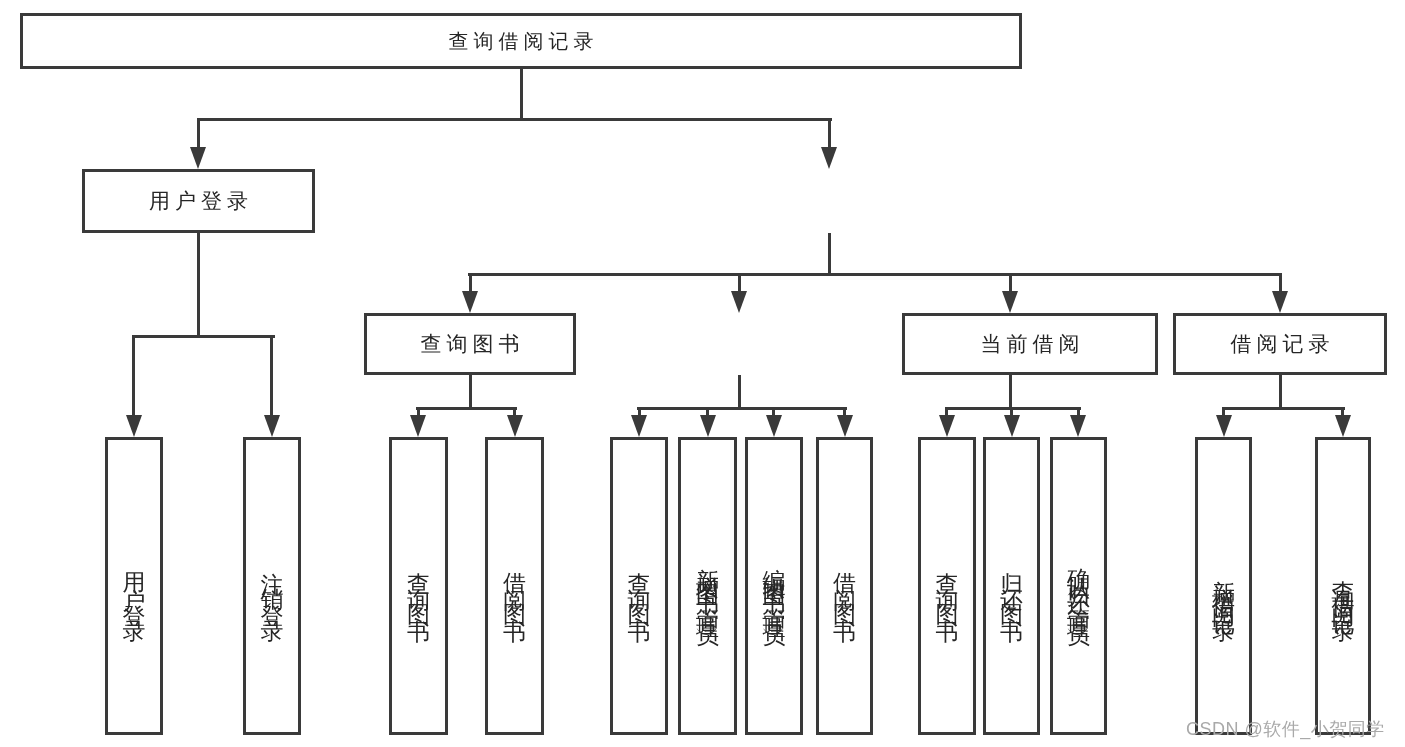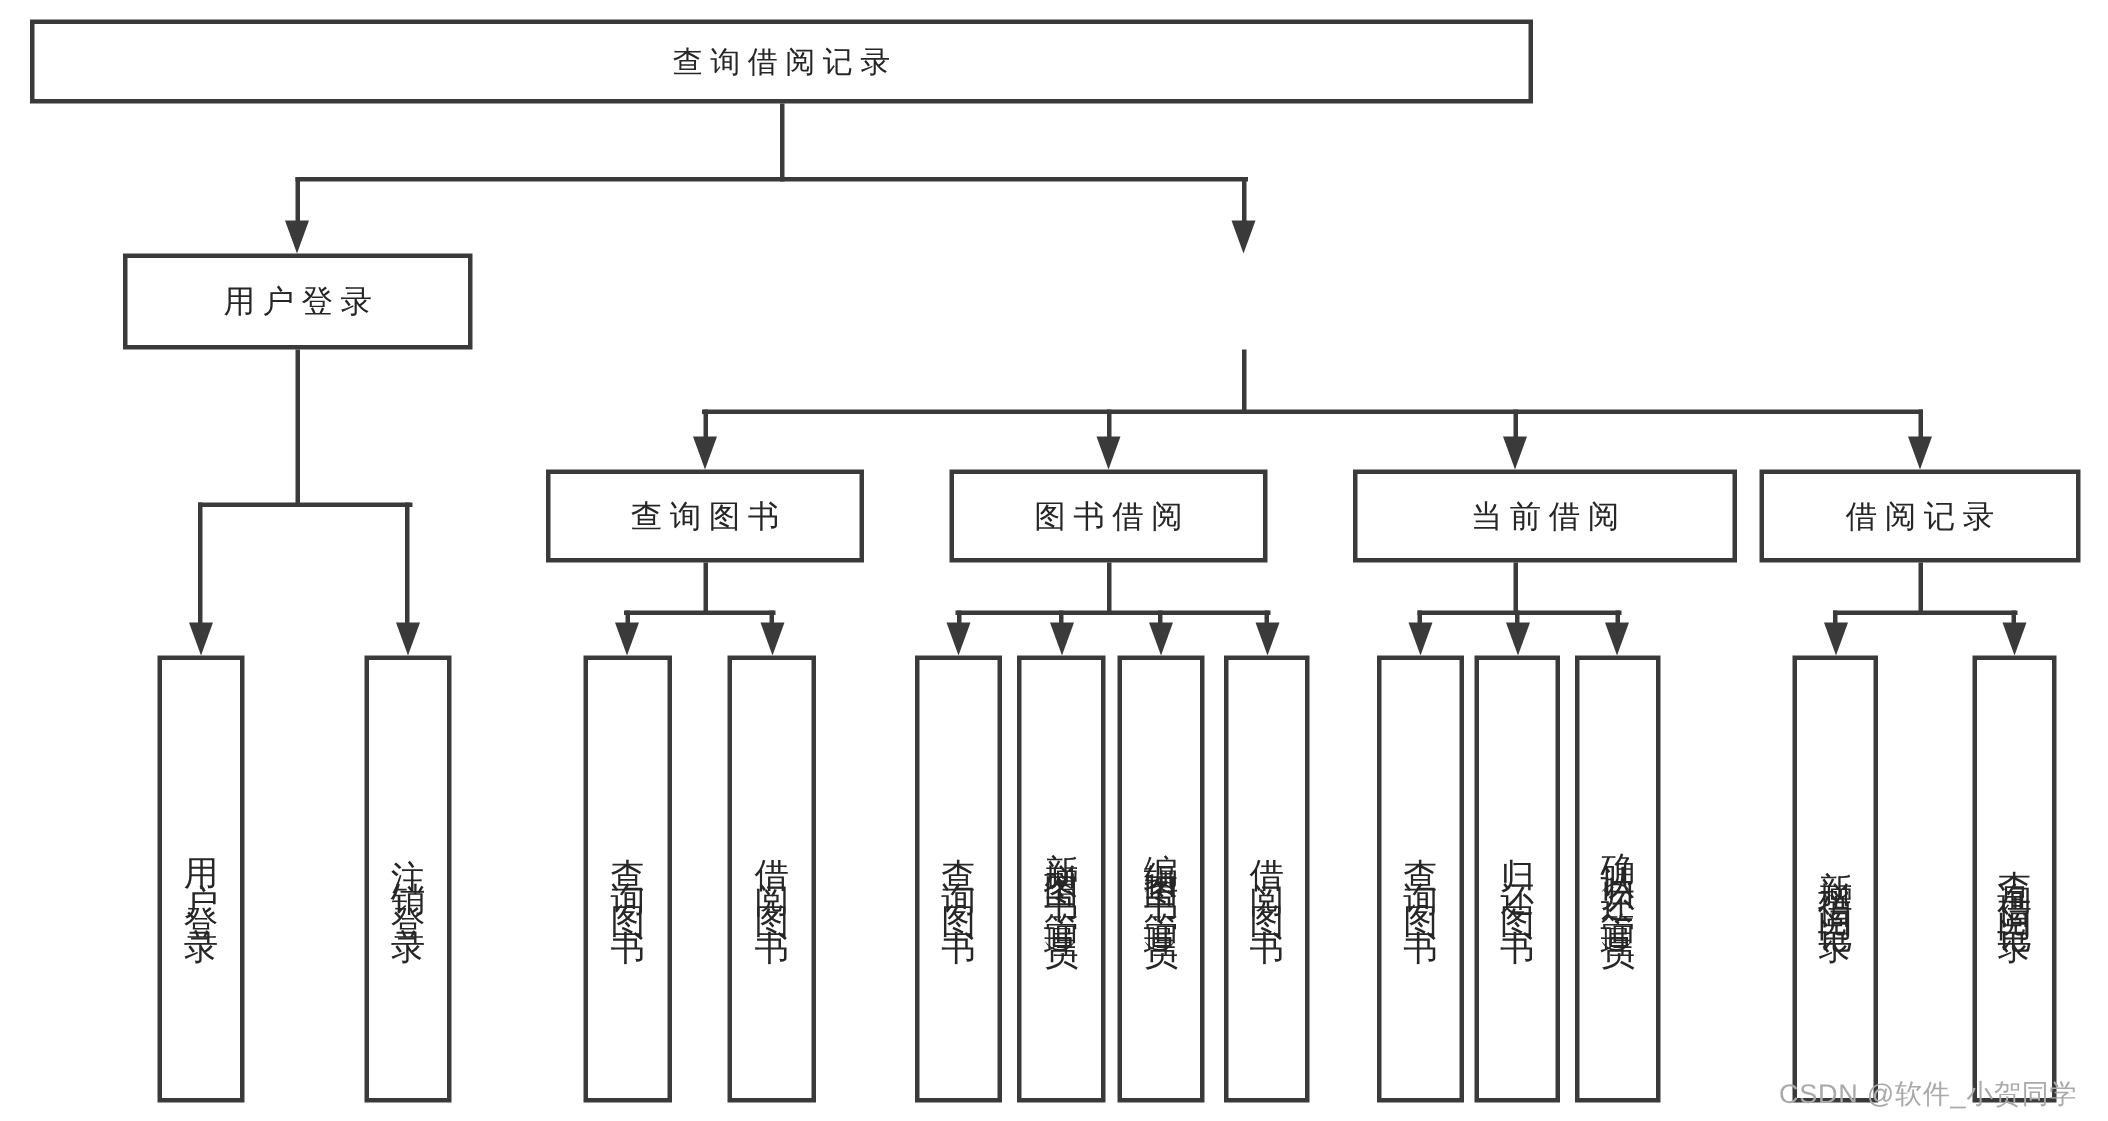--- a/index.html
+++ b/index.html
@@ -75,23 +75,20 @@
   <div class="arrow" style="left:462px;top:291px"></div>
   <div class="cv" style="left:738px;top:273px;width:3px;height:20px"></div>
   <div class="arrow" style="left:731px;top:291px"></div>
   <div class="cv" style="left:1009px;top:273px;width:3px;height:20px"></div>
   <div class="arrow" style="left:1002px;top:291px"></div>
   <div class="cv" style="left:1279px;top:273px;width:3px;height:20px"></div>
   <div class="arrow" style="left:1272px;top:291px"></div>
 
   <div class="box" style="left:364px;top:313px;width:212px;height:62px">
     <span class="hlabel">查询图书</span>
-  </div>
-  <div class="box" style="left:633px;top:313px;width:212px;height:62px">
-    <span class="hlabel">图书借阅</span>
   </div>
   <div class="box" style="left:902px;top:313px;width:256px;height:62px">
     <span class="hlabel">当前借阅</span>
   </div>
   <div class="box" style="left:1173px;top:313px;width:214px;height:62px">
     <span class="hlabel">借阅记录</span>
   </div>
 
   <div class="cv" style="left:469px;top:375px;width:3px;height:34px"></div>
   <div class="ch" style="left:416px;top:407px;width:101px;height:3px"></div>

